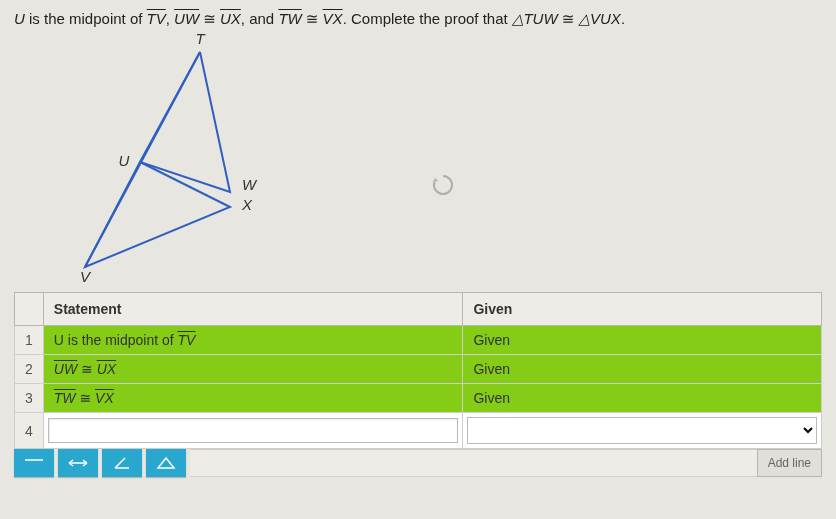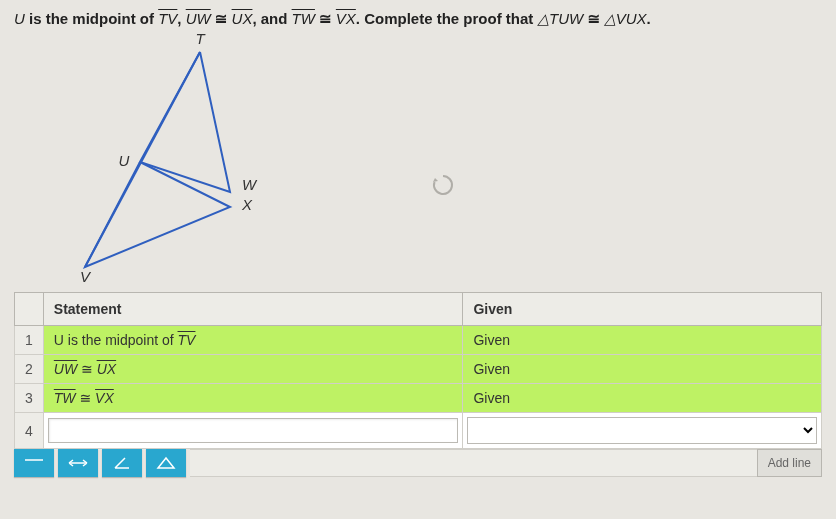--- a/index.html
+++ b/index.html
@@ -11,35 +11,35 @@
     font-size: 14px;
     color: #333;
     overflow: hidden;
   }
   .problem-text {
     padding: 10px 14px 4px 14px;
     font-style: italic;
     font-size: 15px;
     color: #222;
   }
-  .problem-text .upright { font-style: normal; font-weight: bold; }
+  .problem-text .upright { font-style: normal; }
   .overline { text-decoration: overline; font-style: italic; margin-top: 24px; }
   .diagram-area {
     padding-left: 80px;
     height: 260px;
     position: relative;
   }
   .diagram-area svg { display: block; }
   .table-wrap {
     margin: 0 14px;
   }
   table.proof {
     width: 100%;
     border-collapse: collapse;
-    background: #bef264;
+    background: #84cc16;
   }
   table.proof th {
     text-align: left;
     padding: 8px 10px;
     background: #edece7;
     border: 1px solid #b8b6b0;
     font-weight: bold;
     color: #333;
   }
   table.proof td {

